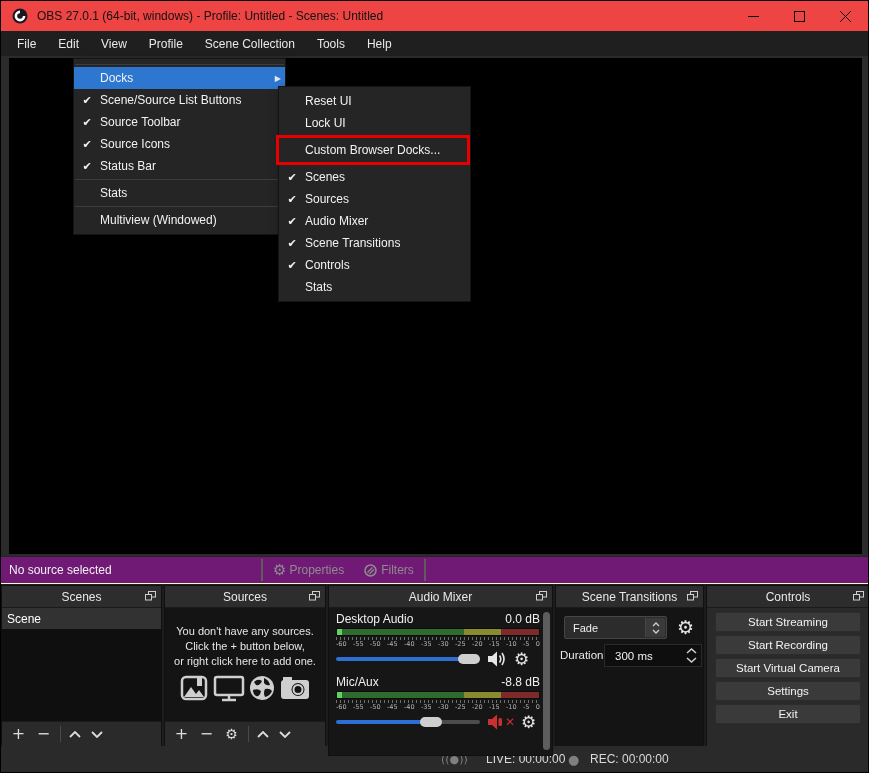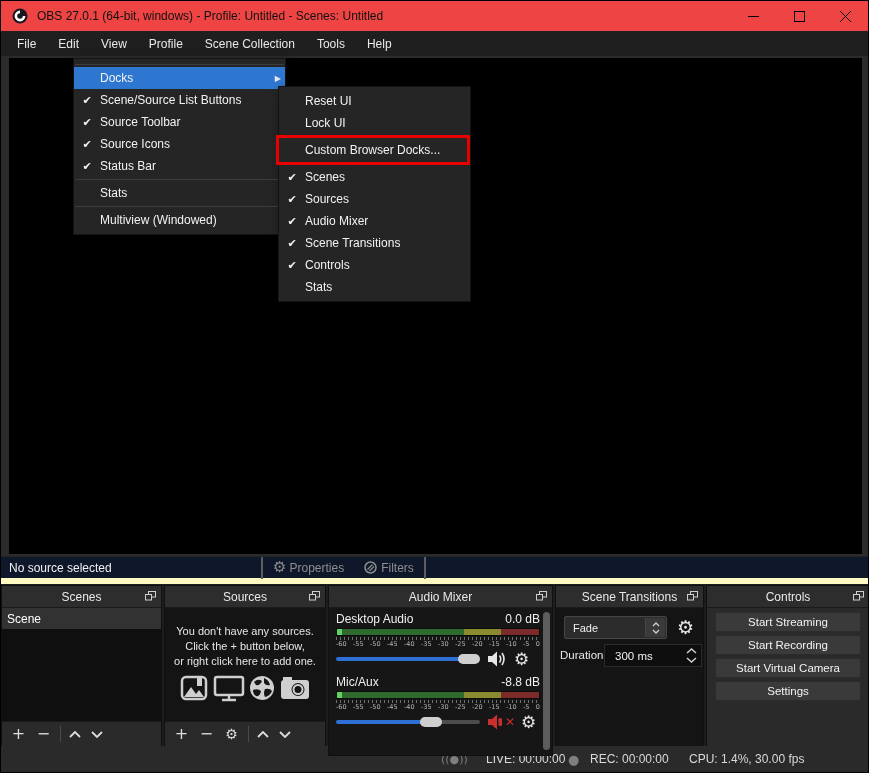--- a/index.html
+++ b/index.html
@@ -17,22 +17,22 @@
   .titlebar .title { margin-left:9px; font-size:12px; }
   .win-controls { margin-left:auto; display:flex; height:100%; }
   .win-btn { width:46px; height:100%; display:flex; align-items:center; justify-content:center; }
   
   .menubar { position:absolute; left:0; top:30px; right:0; height:25px; background:#1f1f20;
              display:flex; align-items:center; font-size:12px; color:#e9e9e9; padding-left:5px; }
   .mb-item { padding:17px 11px; }
   
   .canvas { position:absolute; left:8px; top:57px; width:853px; height:496px; background:#000; }
   
-  .srcbar { position:absolute; left:0; top:555px; right:0; height:28px; background:#0f172a;
-            border-top:1px solid #242425; border-bottom:6px solid #fef9c3;
+  .srcbar { position:absolute; left:0; top:555px; right:0; height:28px; background:#701a75;
+            border-top:1px solid #242425; border-bottom:1px solid #fef9c3;
             display:flex; align-items:center; font-size:12px; }
   .srcbar .msg { margin-left:8px; color:#f0f0f0; }
   .srcbar .cluster { position:absolute; left:260px; display:flex; align-items:center; height:100%; }
   .vline { width:2px; height:22px; background:#5d5d5e; }
   .tool-btn { display:flex; align-items:center; gap:3px; color:#8d8d8d; padding:0 10px; font-size:12px; }
   .gear-glyph { font-family:"DejaVu Sans",sans-serif; font-size:15px; line-height:1; }
   
   .dockrow-bg { position:absolute; left:0; top:583px; right:0; height:164px; background:#1d1d1e; }
   .dock { position:absolute; top:584px; height:162px; background:#141415; border:1px solid #101011; }
   .dock-header { height:22px; background:#2d2d2e; display:flex; align-items:center; justify-content:center;
@@ -406,29 +406,29 @@
       <svg class="popout" width="11" height="10" viewBox="0 0 11 10">
         <rect x="3.5" y="0.5" width="7" height="5.5" fill="none" stroke="#cfcfcf"></rect>
         <rect x="0.5" y="3.5" width="6" height="5.5" fill="#2d2d2e" stroke="#cfcfcf"></rect>
       </svg>
     </div>
     <div class="ctl-body">
       <div class="ctl-btn">Start Streaming</div>
       <div class="ctl-btn">Start Recording</div>
       <div class="ctl-btn">Start Virtual Camera</div>
       <div class="ctl-btn">Settings</div>
+      <div class="ctl-btn">Exit</div>
     </div>
   </div>
 
   <div class="statusbar">
     <span class="sb-item sb-icon" style="left:440px; font-size:11px;">((●))</span>
     <span class="sb-item" style="left:485px;">LIVE: 00:00:00</span>
     <span class="sb-item sb-icon" style="left:567px; font-size:13px;">●</span>
     <span class="sb-item" style="left:589px;">REC: 00:00:00</span>
-    <span class="sb-item" style="left:688px;">CPU: 1.4%, 30.00 fps</span>
   </div>
 
   <div class="menu" id="view-menu">
     <div class="msep"></div>
     <div class="mi hl">
       <span class="chk"></span>
       <span class="lbl">Docks</span>
       <span class="arr">▶</span>
     </div>
     <div class="mi">

